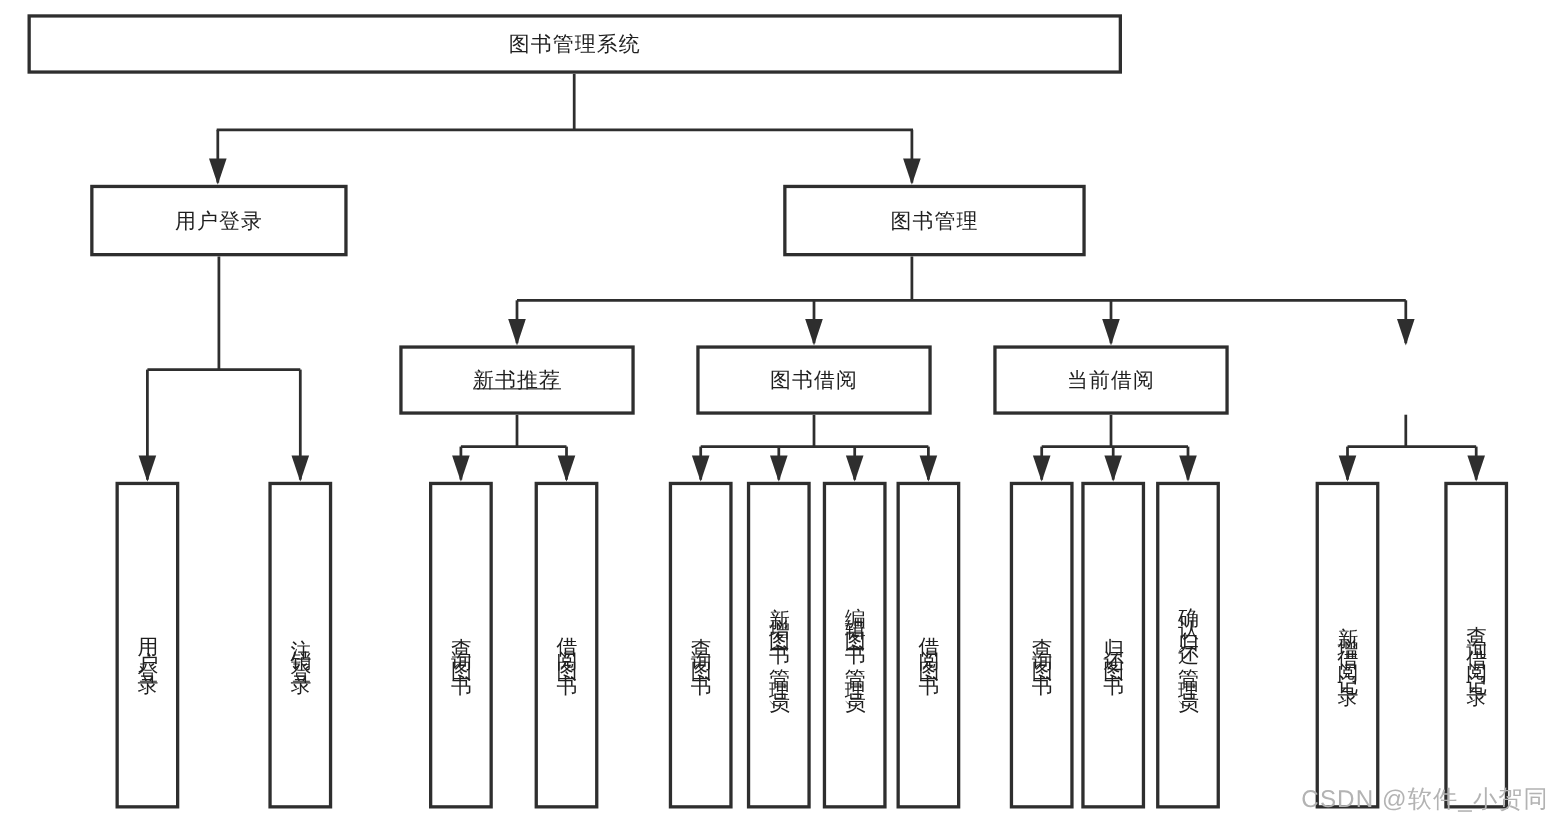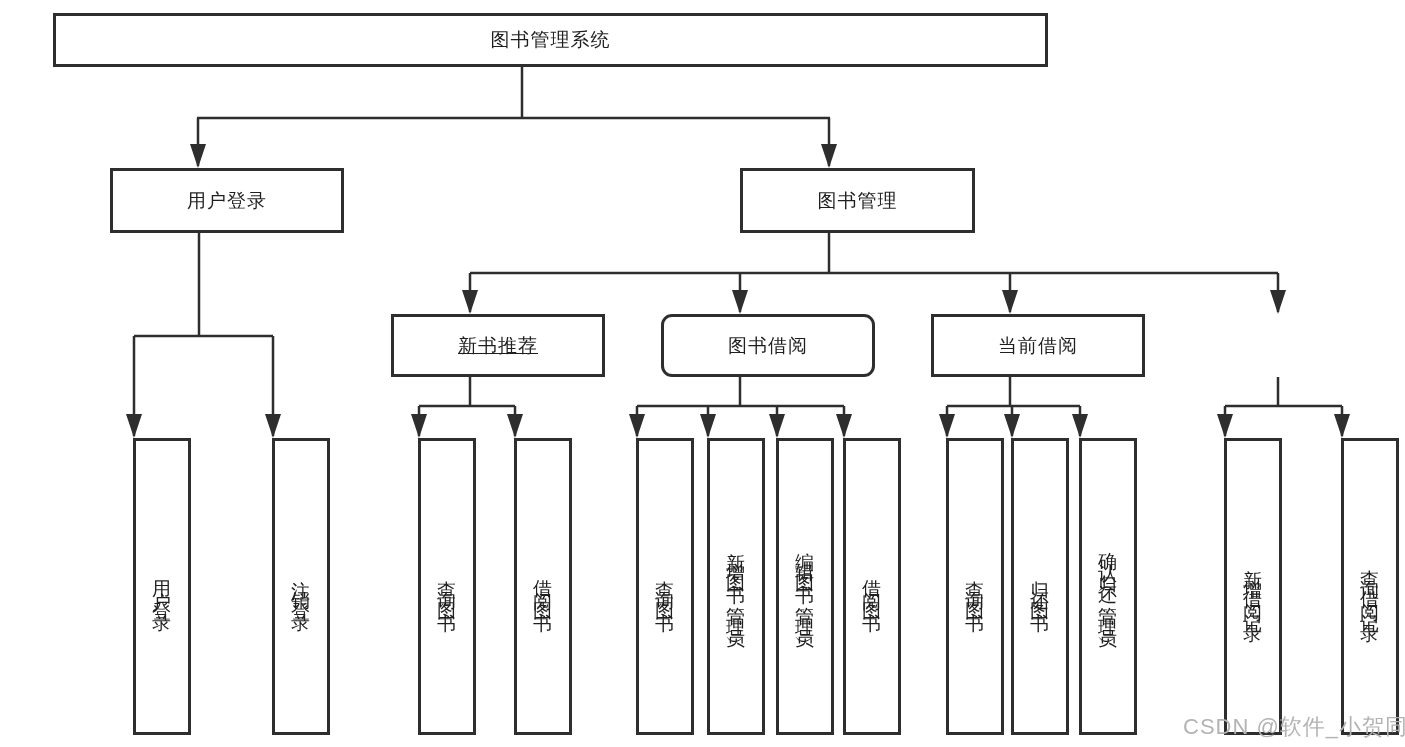--- a/index.html
+++ b/index.html
@@ -19,21 +19,20 @@
   .connectors polygon{fill:var(--line);}
   .box{
     position:absolute;
     border:3px solid var(--line);
     background:var(--background);
     box-sizing:border-box;
     display:flex;align-items:center;justify-content:center;
     font-size:19px;color:var(--text);
     letter-spacing:1px;
     white-space:nowrap;
-    margin-left:28px;
   }
   .vbox{
     writing-mode:vertical-rl;
     text-orientation:mixed;
     letter-spacing:11px;
     white-space:normal;
     line-height:1;
   }
   .watermark{
     position:absolute;left:1183px;top:712px;
@@ -118,24 +117,24 @@
       <line x1="1225" y1="406" x2="1225" y2="436"></line>
       <polygon points="1217,414 1233,414 1225,438"></polygon>
       <line x1="1342" y1="406" x2="1342" y2="436"></line>
       <polygon points="1334,414 1350,414 1342,438"></polygon>
     </g>
   </svg>
 
   <div class="box" style="left:25px;top:13px;width:995px;height:54px;">图书管理系统</div>
 
   <div class="box" style="left:82px;top:168px;width:234px;height:65px;">用户登录</div>
-  <div class="box" style="left:712px;top:168px;width:235px;height:65px;">图书管理</div>
+  <div class="box" style="left:712px;top:168px;width:275px;height:65px;">图书管理</div>
 
   <div class="box" style="left:363px;top:314px;width:214px;height:63px;text-decoration:underline;">新书推荐</div>
-  <div class="box" style="left:633px;top:314px;width:214px;height:63px;border-radius:11px;">图书借阅</div>
+  <div class="box" style="left:633px;top:314px;width:214px;height:63px;">图书借阅</div>
   <div class="box" style="left:903px;top:314px;width:214px;height:63px;">当前借阅</div>
 
   <div class="box vbox" style="left:105px;top:438px;width:58px;height:297px;">用户登录</div>
   <div class="box vbox" style="left:244px;top:438px;width:58px;height:297px;">注销登录</div>
 
   <div class="box vbox" style="left:390px;top:438px;width:58px;height:297px;">查询图书</div>
   <div class="box vbox" style="left:486px;top:438px;width:58px;height:297px;">借阅图书</div>
 
   <div class="box vbox" style="left:608px;top:438px;width:58px;height:297px;">查询图书</div>
   <div class="box vbox" style="left:679px;top:438px;width:58px;height:297px;">新增图书（管理员）</div>

